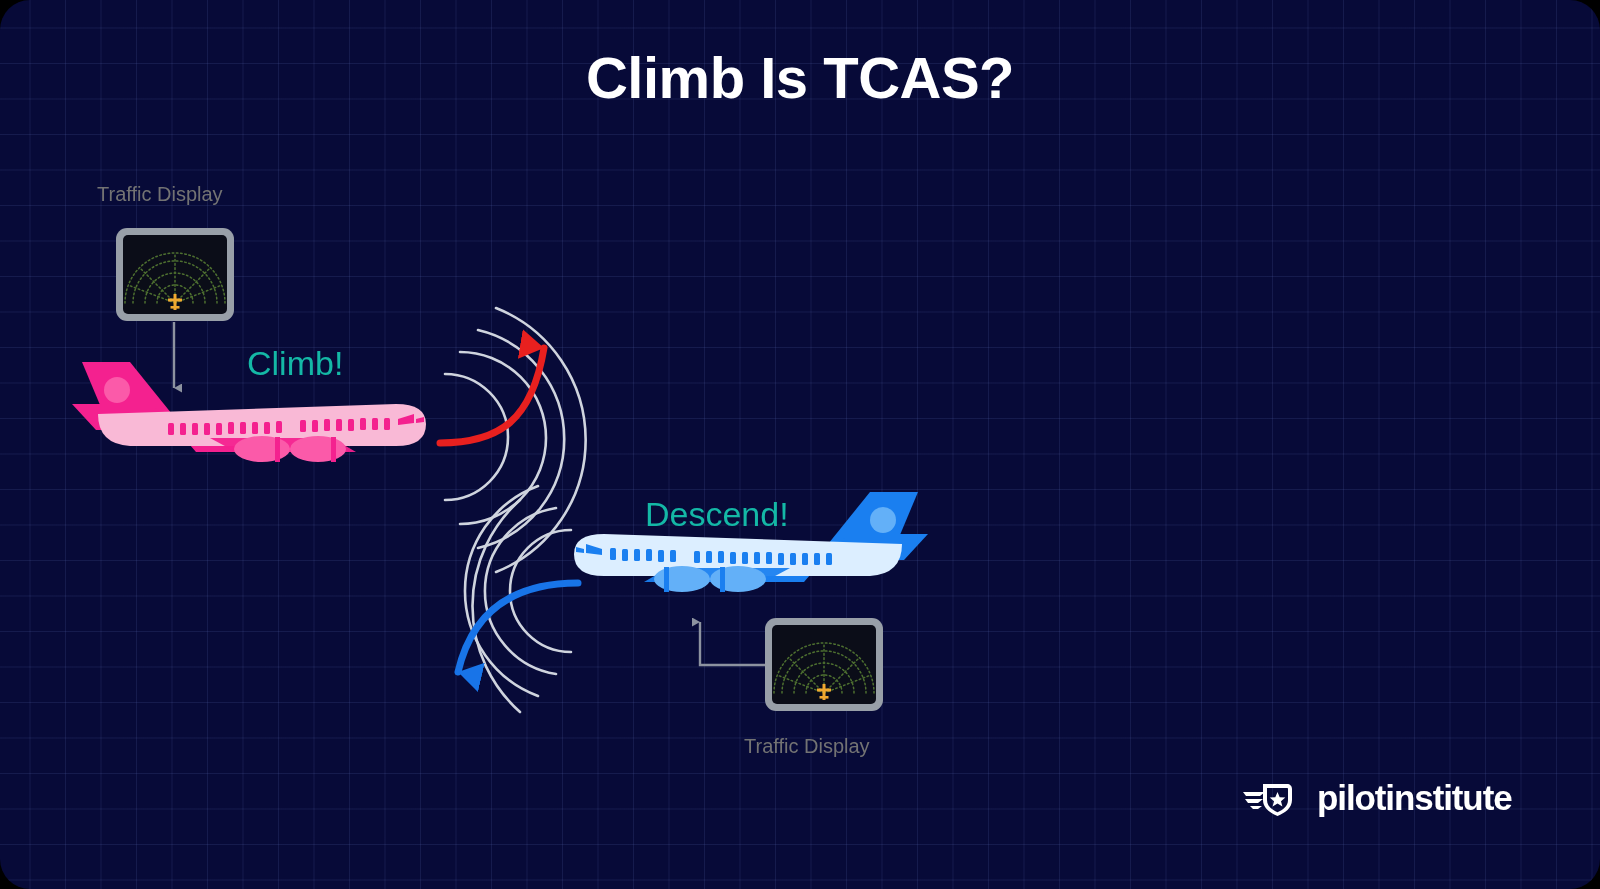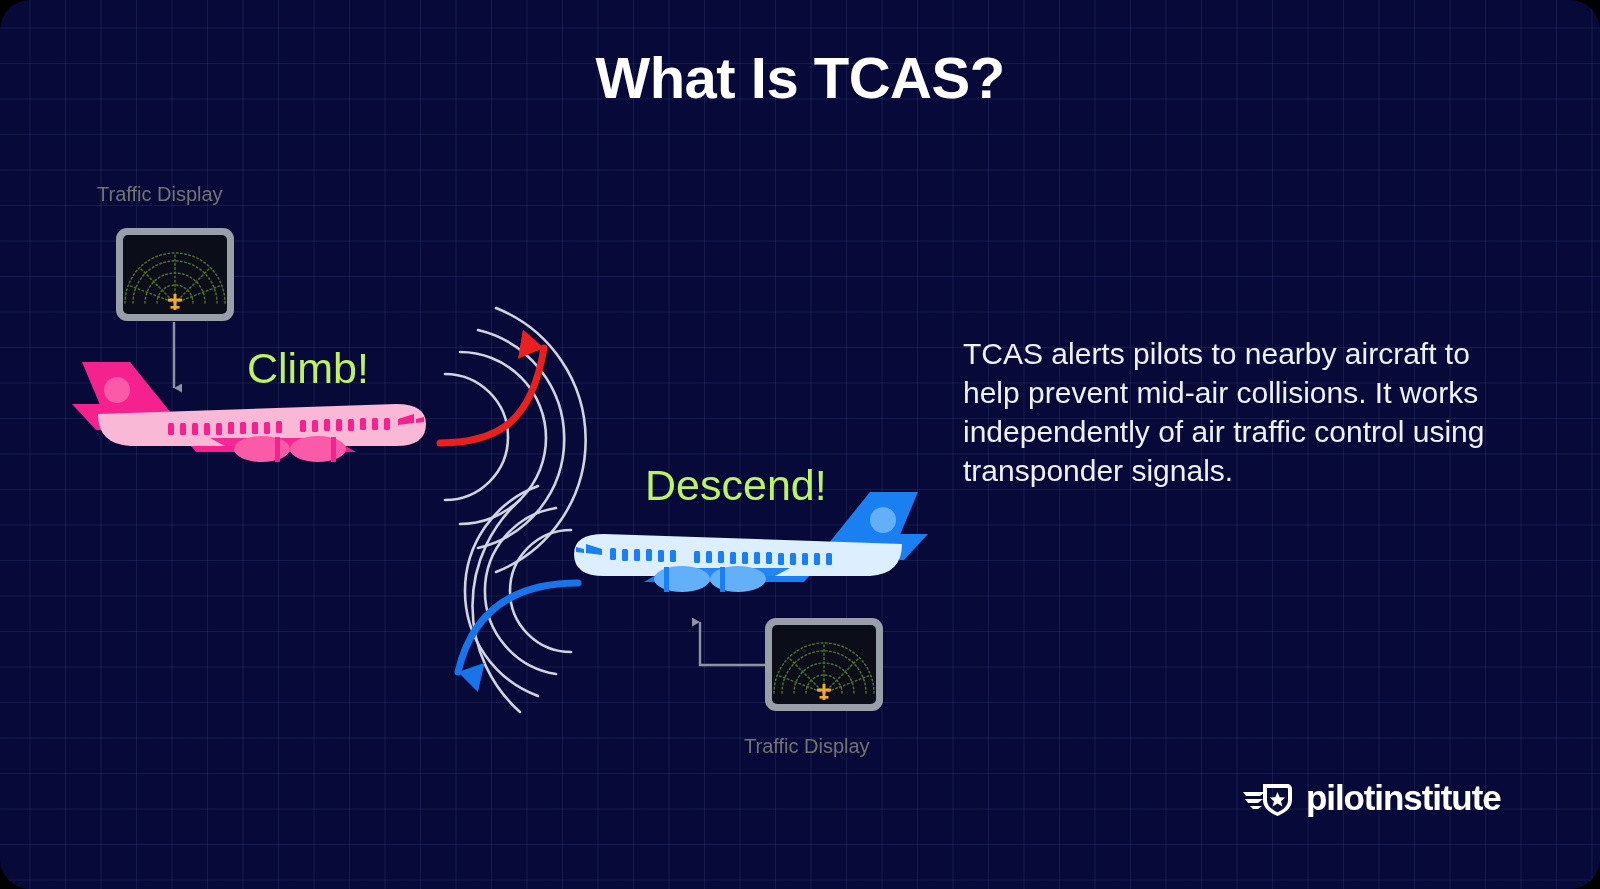--- a/index.html
+++ b/index.html
@@ -67,22 +67,22 @@
   .display-label {
     position: absolute;
     color: #737373;
     font-size: 20px;
     white-space: nowrap;
   }
 
   
   .callout {
     position: absolute;
-    color: #bef264;
-    font-size: 43px;
+    color: #14b8a6;
+    font-size: 34px;
     white-space: nowrap;
   }
 
   
   #body-copy {
     position: absolute;
     left: 963px;
     top: 334px;
     width: 560px;
     color: #eef1f7;
@@ -92,37 +92,37 @@
   #body-copy p { margin: 0; }
   #body-copy p.para-gap { margin-top: 39px; }
 
   
   #logo {
     position: absolute;
     left: 1243px;
     top: 778px;
     display: flex;
     align-items: center;
-    gap: 11px;
+    gap: 22px;
   }
   #logo-wordmark {
     color: #ffffff;
     font-size: 35px;
     font-weight: bold;
     letter-spacing: -1.1px;
   }
 </style>
 </head>
 <body>
 
 <div id="infographic">
 
   <div id="grid-overlay"></div>
 
-  <div id="page-title">What Is TCAS?</div>
+  <div id="page-title">Climb Is TCAS?</div>
 
   <svg width="1600" height="889" viewBox="0 0 1600 889" style="position:absolute;left:0;top:0;">
     <defs>
       <marker id="arrowSmallDown" markerWidth="9" markerHeight="9" refX="4.5" refY="8" orient="auto" markerUnits="userSpaceOnUse">
         <path d="M0,0 L9,0 L4.5,8 Z" fill="#8d93a0"></path>
       </marker>
       <marker id="arrowSmallUp" markerWidth="9" markerHeight="9" refX="4.5" refY="8" orient="auto" markerUnits="userSpaceOnUse">
         <path d="M0,0 L9,0 L4.5,8 Z" fill="#8d93a0"></path>
       </marker>
       <marker id="arrowRed" markerWidth="30" markerHeight="26" refX="15" refY="24" orient="auto" markerUnits="userSpaceOnUse">
@@ -309,24 +309,23 @@
           <rect x="47.5" y="71" width="9" height="2.6"></rect>
         </g>
       </svg>
     </div>
   </div>
 
   <div class="display-label" style="left:744px; top:735px;">Traffic Display</div>
 
   <div class="callout" style="left:247px; top:344px;">Climb!</div>
 
-  <div class="callout" style="left:645px; top:461px;">Descend!</div>
+  <div class="callout" style="left:645px; top:495px;">Descend!</div>
 
   <div id="body-copy">
-    <p>TCAS alerts pilots to nearby aircraft to help prevent mid-air collisions. It works independently of air traffic control using transponder signals.</p>
   </div>
 
   <div id="logo">
     <svg width="52" height="40" viewBox="0 0 52 40">
       <g fill="#ffffff">
 
         <path d="M0,14 L22,14 L17,18 L3,18 Z"></path>
         <path d="M2,21 L20,21 L15,25 L5,25 Z"></path>
         <path d="M7,28 L19,28 L15,31 L10,31 Z"></path>
 

